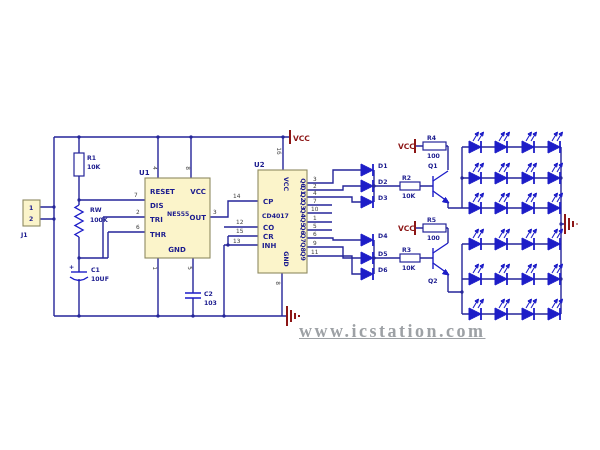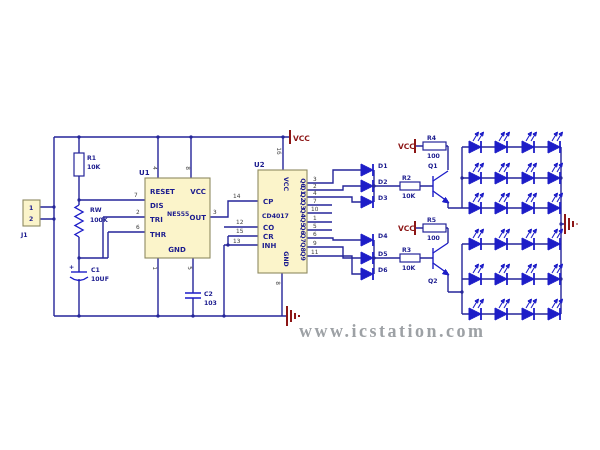--- a/index.html
+++ b/index.html
@@ -9,21 +9,21 @@
   .wm-big{position:absolute;left:106px;top:272px;z-index:1;white-space:nowrap;
           font:bold 58px "Liberation Serif",serif;letter-spacing:0px;pointer-events:none;}
   .wm-ic{color:#e4eef8;}
   .wm-station{color:#c7dbef;}
   .wm-dot{color:#ef8d8e;}
   .wm-c{color:#7fca8e;}
   .wm-o{color:#aed2ea;}
   .wm-m{color:#d8da81;}
   .wm-url{position:absolute;left:299px;top:321px;z-index:1;
           font:bold 18px "Liberation Serif",serif;color:#9da1a5;letter-spacing:2.5px;
-          pointer-events:none;white-space:nowrap;}
+          pointer-events:none;white-space:nowrap;text-decoration:underline;}
   
   svg.circuit{position:absolute;left:0;top:0;z-index:2;}
   .wire{stroke:#26269a;stroke-width:1.4;fill:none;}
   .comp{stroke:#1d1dc8;stroke-width:1.4;fill:none;}
   .rbox{fill:#ffffff;stroke:#26269a;stroke-width:1.2;}
   .chip{fill:#fbf4ca;stroke:#8f8a62;stroke-width:1.1;}
   .lbl{fill:#1b1b8e;font:bold 7px "DejaVu Sans",sans-serif;}
   .lbl-sm{fill:#1b1b8e;font:bold 6.2px "DejaVu Sans",sans-serif;}
   .pin{fill:#3f3f3f;font:5.8px "DejaVu Sans",sans-serif;}
   .pwr{fill:#8c1616;font:bold 7.5px "DejaVu Sans",sans-serif;}

